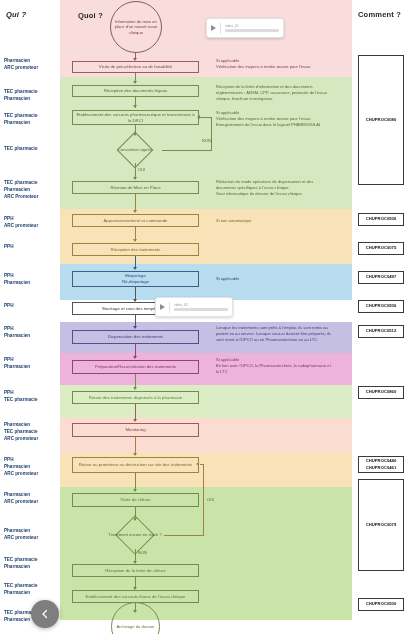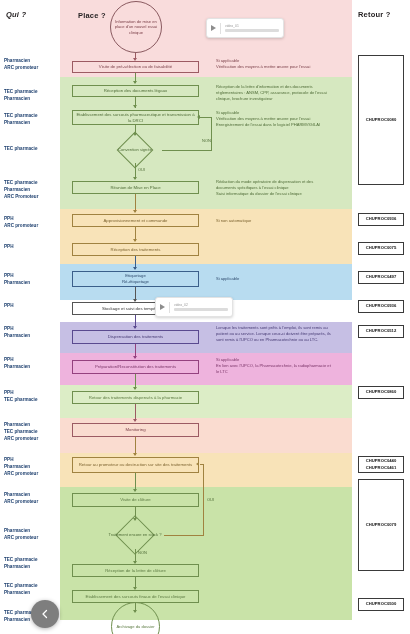--- a/index.html
+++ b/index.html
@@ -130,22 +130,22 @@
   <div class="band" style="top:264px; height:36px;  background:#b8dcf0;"></div>
   <div class="band" style="top:300px; height:22px;  background:#ffffff;"></div>
   <div class="band" style="top:322px; height:31px;  background:#c6bfe4;"></div>
   <div class="band" style="top:353px; height:32px;  background:#eeb3dd;"></div>
   <div class="band" style="top:385px; height:33px;  background:#dcedc6;"></div>
   <div class="band" style="top:418px; height:35px;  background:#fadcd0;"></div>
   <div class="band" style="top:453px; height:34px;  background:#f8e3b8;"></div>
   <div class="band" style="top:487px; height:133px; background:#c9e3a8;"></div>
 
   <div class="hdr" style="left:6px;   top:10px;font-style:italic;">Qui ?</div>
-  <div class="hdr" style="left:78px;  top:11px;">Place ?</div>
-  <div class="hdr" style="left:358px; top:10px;">Retour ?</div>
+  <div class="hdr" style="left:78px;  top:11px;">Quoi ?</div>
+  <div class="hdr" style="left:358px; top:10px;">Comment ?</div>
 
   <div class="role" style="top: 58px; white-space: pre-line;">Pharmacien
 ARC promoteur</div>
   <div class="role" style="top: 89px; white-space: pre-line;">TEC pharmacie
 Pharmacien</div>
   <div class="role" style="top: 113px; white-space: pre-line;">TEC pharmacie
 Pharmacien</div>
   <div class="role" style="top: 146px; white-space: pre-line;">TEC pharmacie</div>
   <div class="role" style="top: 180px; white-space: pre-line;">TEC pharmacie
 Pharmacien

